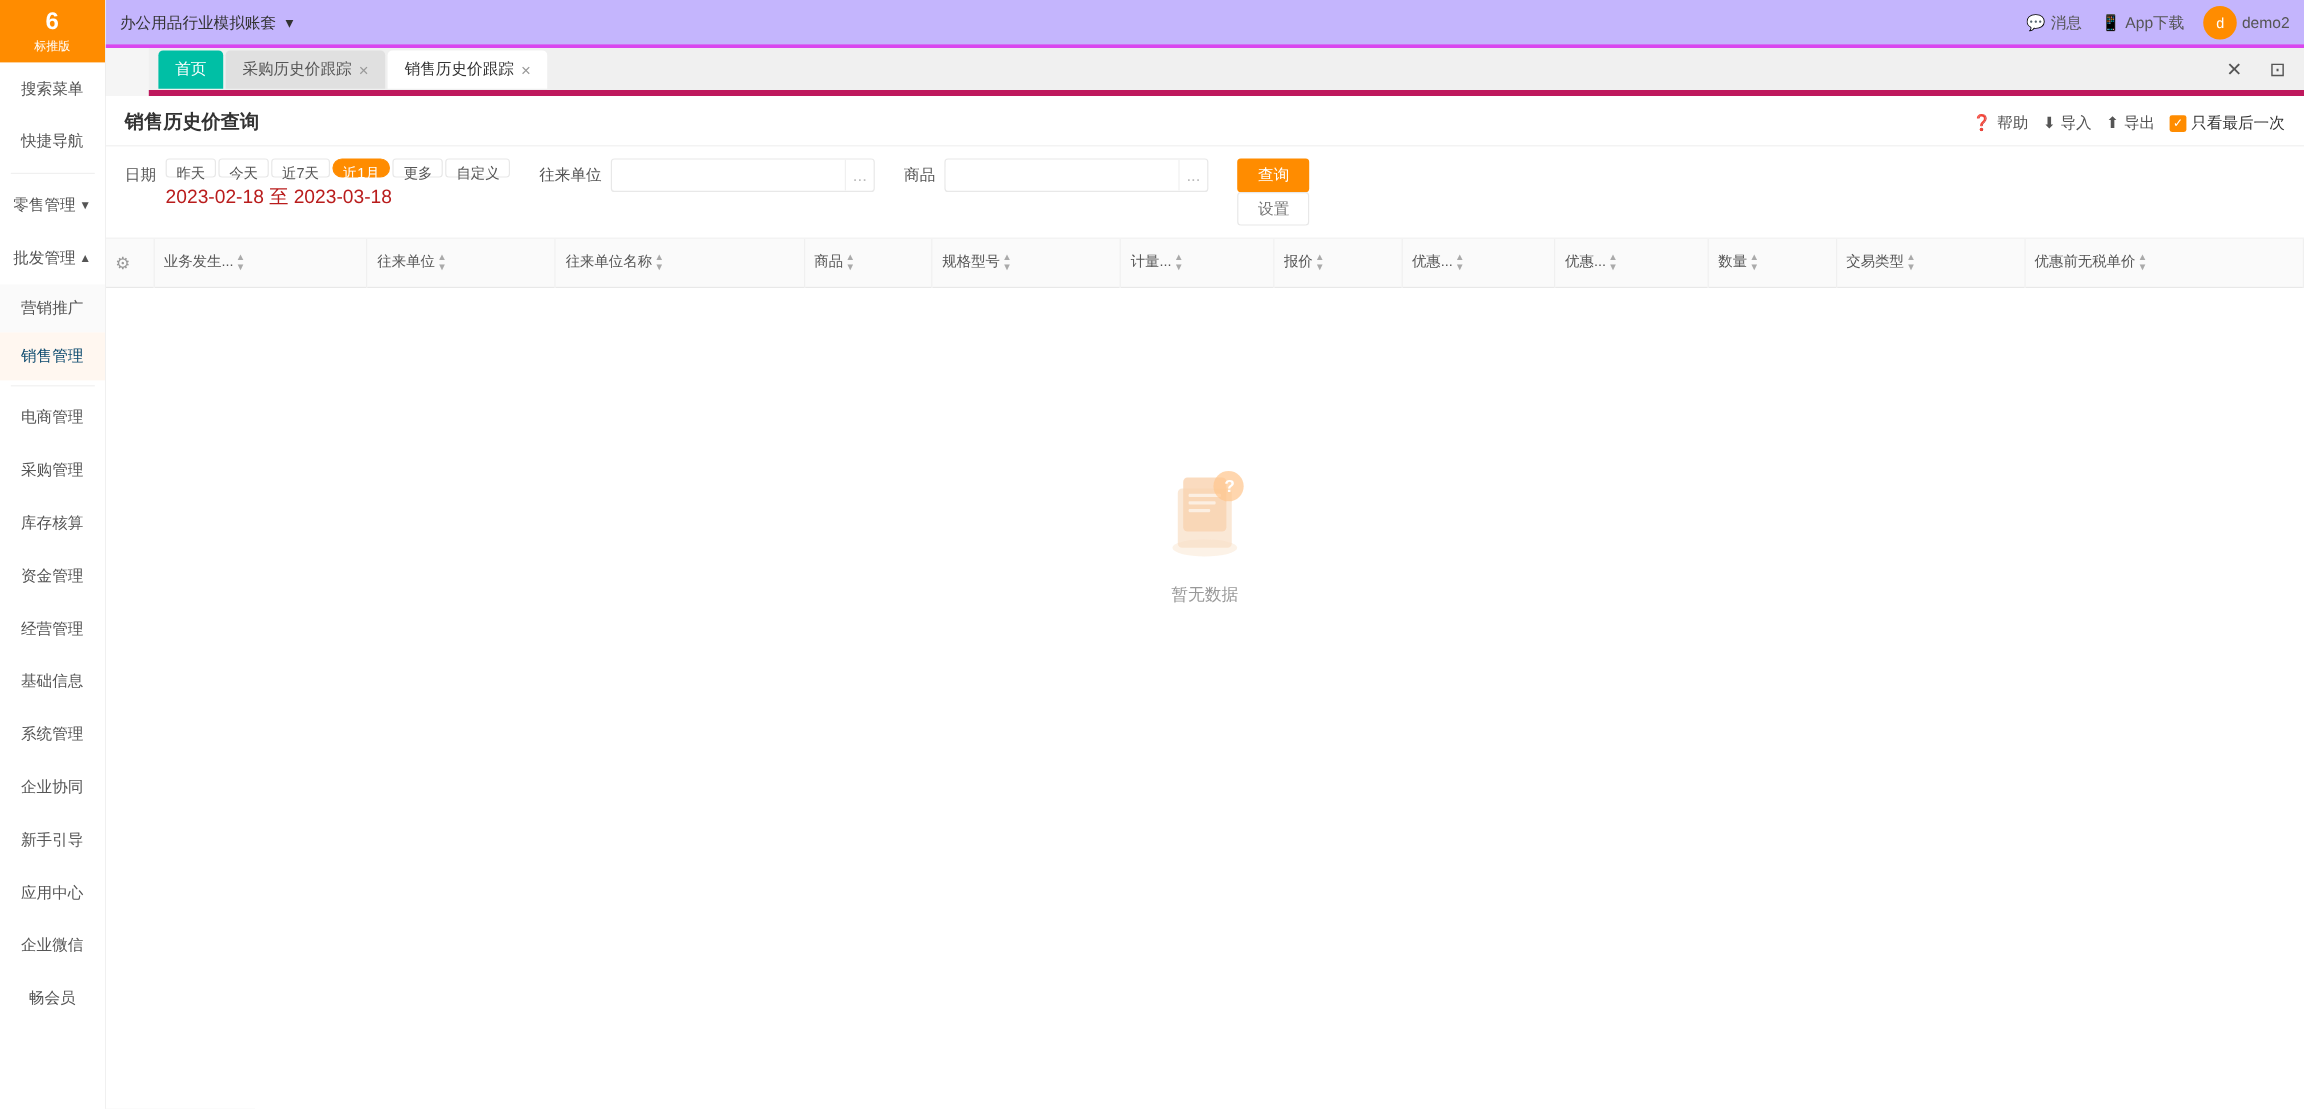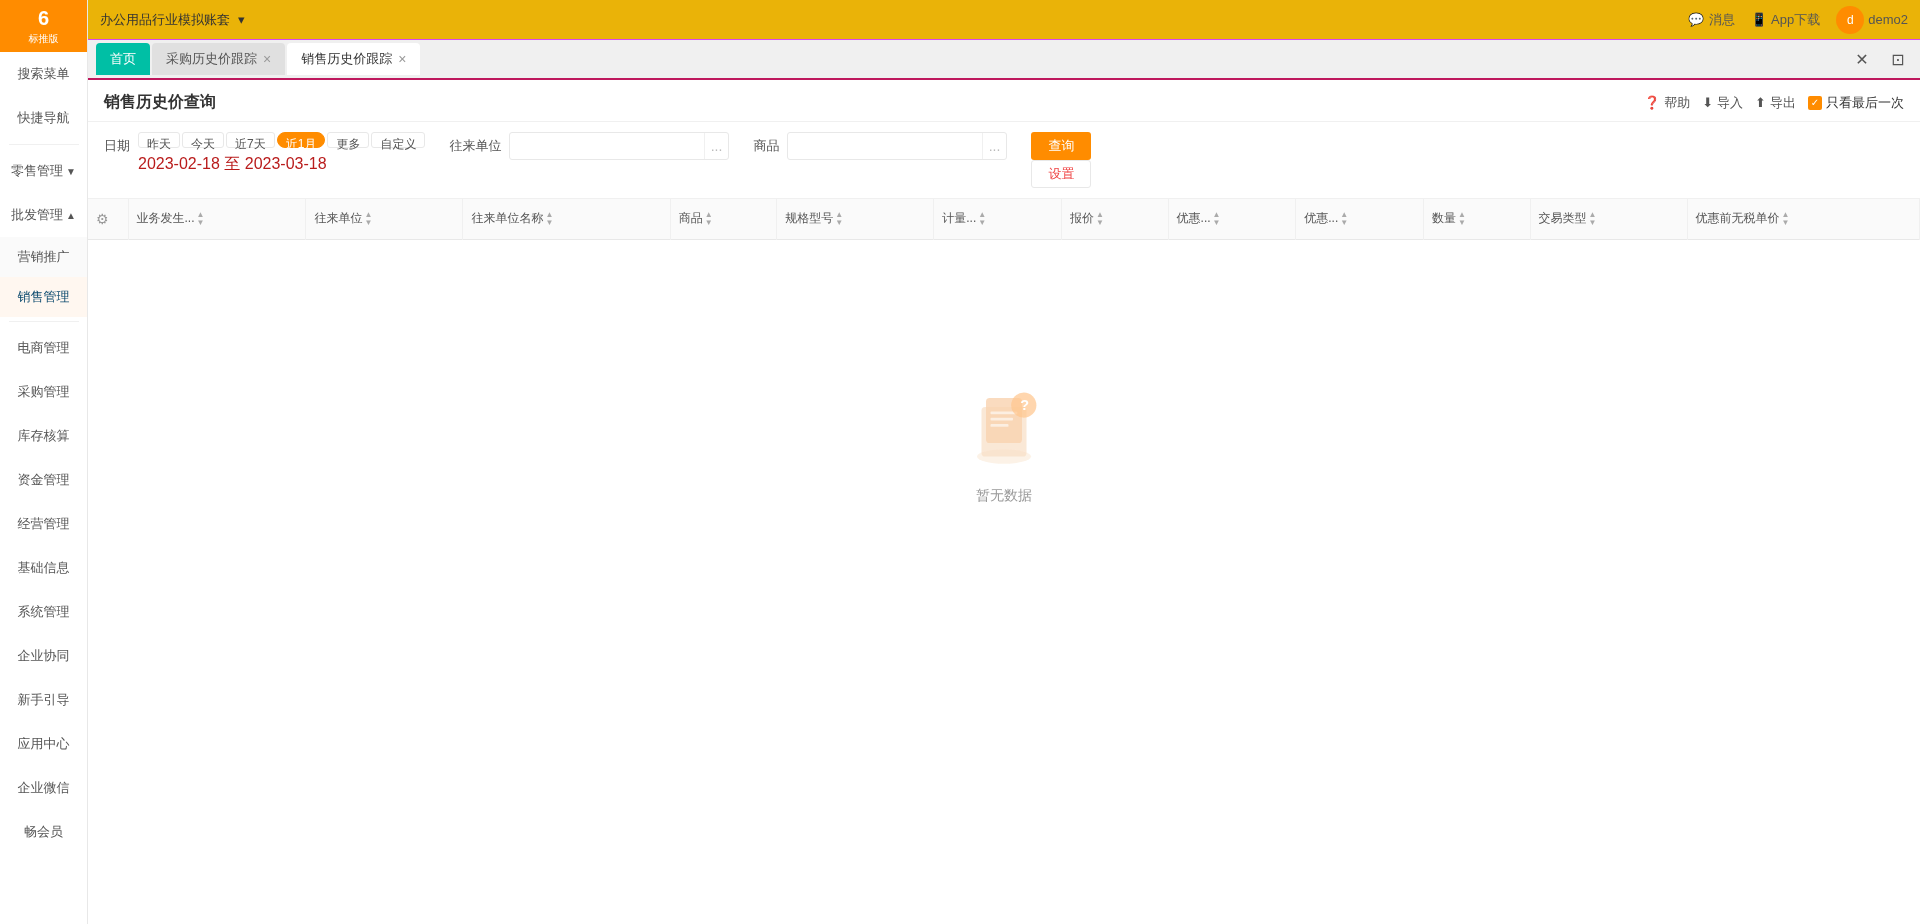--- a/index.html
+++ b/index.html
@@ -14,30 +14,30 @@
     .sidebar-item-with-arrow { width: 88px; height: 44px; display: flex; align-items: center; justify-content: center; font-size: 13px; color: #555; cursor: pointer; gap: 3px; }
     .sidebar-item-with-arrow .arrow { font-size: 10px; }
     .sidebar-divider { width: 70px; height: 1px; background: #f0f0f0; margin: 4px 0; }
     .sidebar-sub-item { width: 88px; height: 40px; display: flex; align-items: center; justify-content: center; font-size: 13px; color: #555; cursor: pointer; background: #fafafa; }
     .sidebar-sub-item.active-sub { color: #0c4a6e; background: #fff7f0; }
 
     
     .main { flex: 1; display: flex; flex-direction: column; height: 924px; overflow: hidden; }
 
     
-    .topbar { height: 40px; background: #eab308; border-bottom: 1px solid #d946ef; display: flex; align-items: center; padding: 0 12px; justify-content: space-between; flex-shrink: 0; gap: 18px; }
+    .topbar { height: 40px; background: #c4b5fd; border-bottom: 3px solid #d946ef; display: flex; align-items: center; padding: 0 12px; justify-content: space-between; flex-shrink: 0; gap: 18px; }
     .topbar-left { display: flex; align-items: center; gap: 8px; }
     .topbar-title { font-size: 13px; color: #333; }
     .topbar-dropdown { font-size: 13px; color: #333; cursor: pointer; }
     .topbar-right { display: flex; align-items: center; gap: 16px; }
     .topbar-right-item { display: flex; align-items: center; gap: 4px; color: #555; font-size: 13px; cursor: pointer; }
     .user-avatar { width: 28px; height: 28px; border-radius: 50%; background: #ff8c00; display: flex; align-items: center; justify-content: center; color: #fff; font-size: 12px; }
 
     
-    .tabbar { height: 40px; background: #f0f0f0; display: flex; align-items: center; padding: 0 8px; gap: 2px; flex-shrink: 0; border-bottom: 2px solid #be185d; }
+    .tabbar { height: 40px; background: #f0f0f0; display: flex; align-items: center; padding: 0 8px; gap: 2px; flex-shrink: 0; border-bottom: 5px solid #be185d; margin-left: 36px; }
     .tab { height: 32px; padding: 0 14px; border-radius: 4px 4px 0 0; display: flex; align-items: center; gap: 6px; cursor: pointer; font-size: 13px; background: #e0e0e0; color: #555; }
     .tab.active { background: #fff; color: #333; }
     .tab-close { font-size: 14px; color: #999; line-height: 1; cursor: pointer; }
     .tab-home { height: 32px; padding: 0 14px; border-radius: 4px 4px 0 0; display: flex; align-items: center; cursor: pointer; font-size: 13px; background: #00bfa5; color: #fff; }
     .tabbar-right { margin-left: auto; display: flex; align-items: center; gap: 8px; }
     .tabbar-icon-btn { width: 28px; height: 28px; border-radius: 4px; display: flex; align-items: center; justify-content: center; cursor: pointer; color: #555; font-size: 16px; }
 
     
     .page-content { flex: 1; background: #fff; overflow: hidden; display: flex; flex-direction: column; }
 
@@ -47,21 +47,21 @@
     .page-header-actions { display: flex; align-items: center; gap: 12px; }
     .page-header-action { display: flex; align-items: center; gap: 4px; color: #555; font-size: 13px; cursor: pointer; }
     .checkbox-label { display: flex; align-items: center; gap: 4px; font-size: 13px; color: #333; cursor: pointer; }
     .checkbox-checked { width: 14px; height: 14px; border-radius: 2px; background: #ff8c00; display: flex; align-items: center; justify-content: center; color: #fff; font-size: 10px; flex-shrink: 0; }
     .filter-label { font-size: 13px; color: #555; line-height: 28px; white-space: nowrap; }
     .filter-date-btns { display: flex; align-items: center; gap: 2px; }
     .date-btn { height: 16px; padding: 0 8px; border: 1px solid #e8e8e8; background: #fff; border-radius: 3px; font-size: 12px; color: #555; cursor: pointer; line-height: 22px; }
     .date-btn.active-date { background: #ff8c00; border-color: #ff8c00; color: #fff; border-radius: 10px; }
     .date-range { font-size: 16px; color: #b91c1c; margin-top: 2px; }
     .query-btn { height: 28px; padding: 0 16px; background: #ff8c00; color: #fff; border: none; border-radius: 3px; font-size: 13px; cursor: pointer; }
-    .settings-btn { height: 28px; padding: 0 16px; background: #fff; color: #ef4444; border: 1px solid #e8e8e8; border-radius: 3px; font-size: 13px; cursor: pointer; text-align: right; }
+    .settings-btn { height: 28px; padding: 0 16px; background: #fff; color: #737373; border: 1px solid #e8e8e8; border-radius: 3px; font-size: 13px; cursor: pointer; text-align: right; }
 
     
     .table-area { flex: 1; overflow: auto; }
     .data-table { width: 100%; border-collapse: collapse; }
     .data-table thead tr { background: #fafafa; border-bottom: 1px solid #e8e8e8; }
     .data-table th { height: 40px; padding: 0 8px; font-size: 12px; font-weight: normal; color: #555; text-align: left; border-right: 1px solid #f0f0f0; white-space: nowrap; }
     .data-table th .col-header { display: flex; align-items: center; gap: 2px; }
     .data-table th .sort-arrows { display: flex; flex-direction: column; font-size: 8px; color: #aaa; line-height: 1; }
     .th-gear { width: 40px; text-align: center; }
     .gear-icon-cell { font-size: 14px; color: #999; cursor: pointer; text-align: center; }

